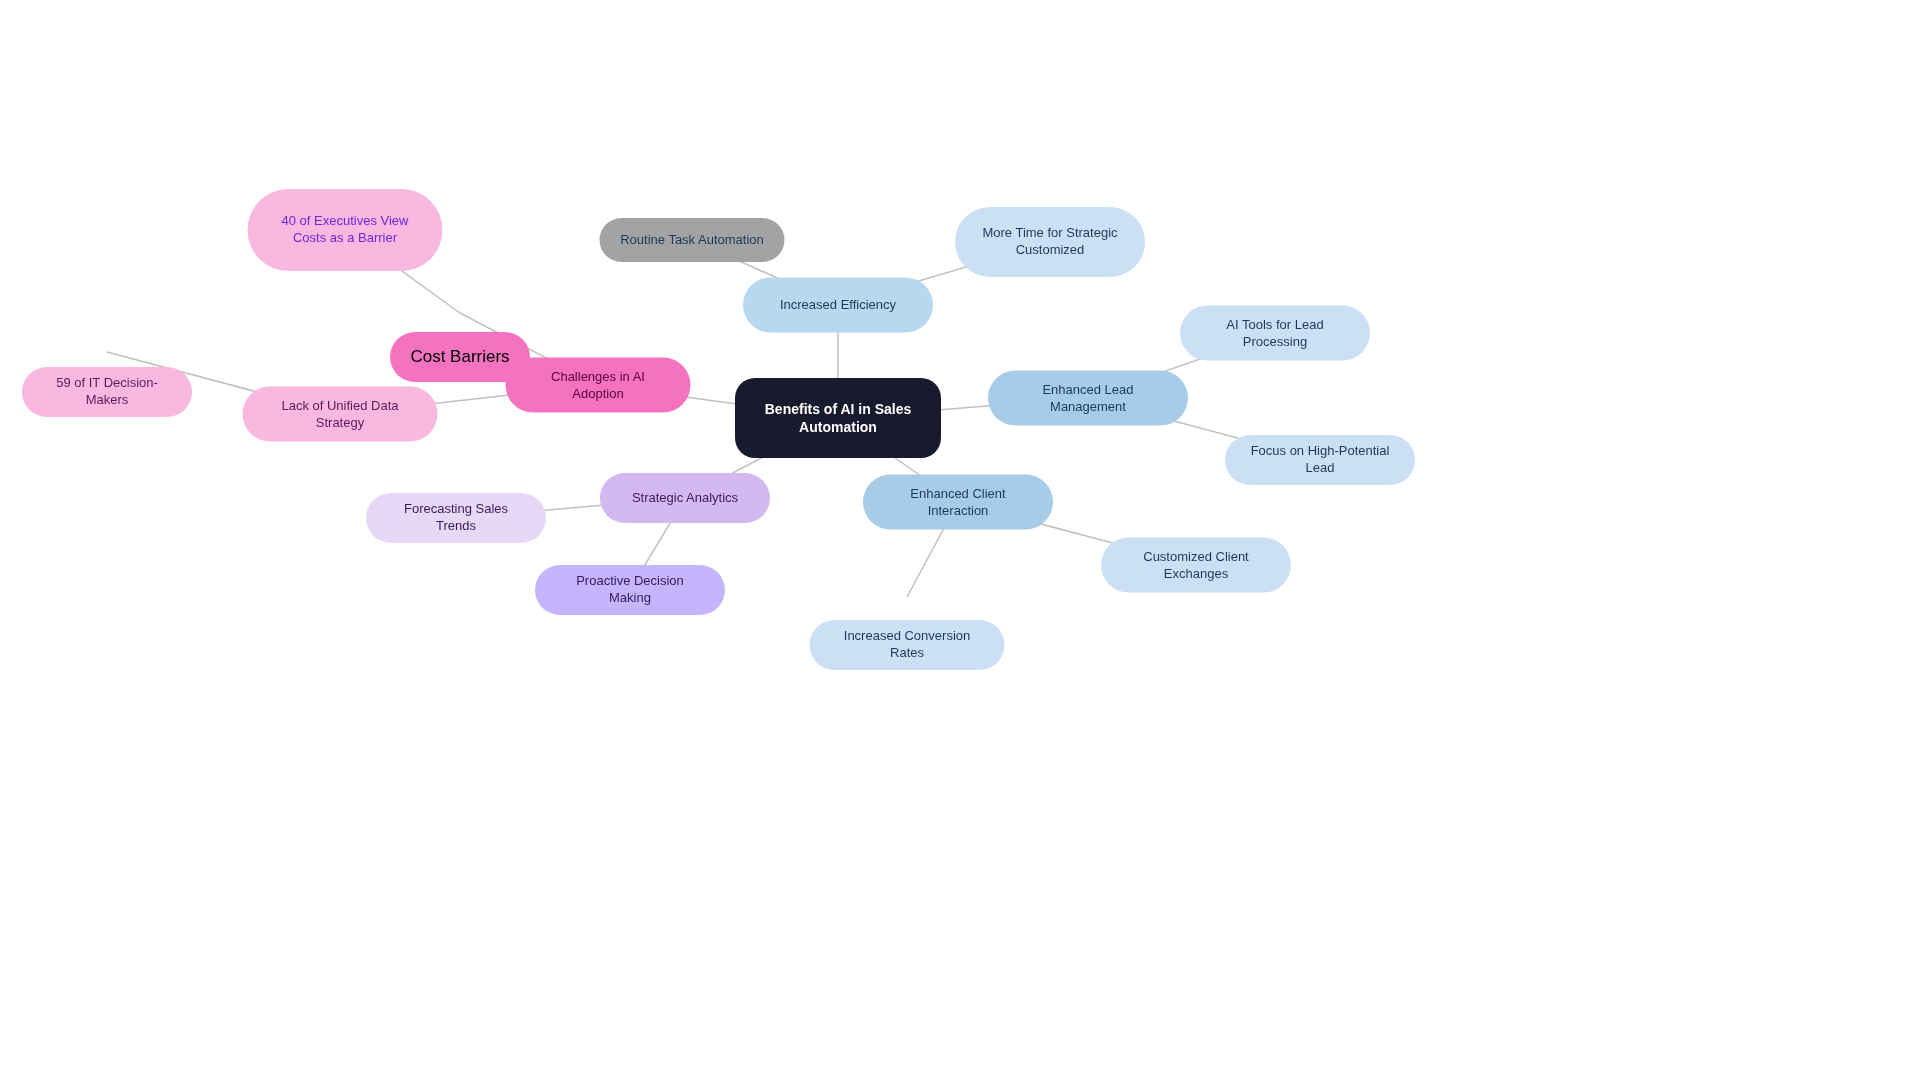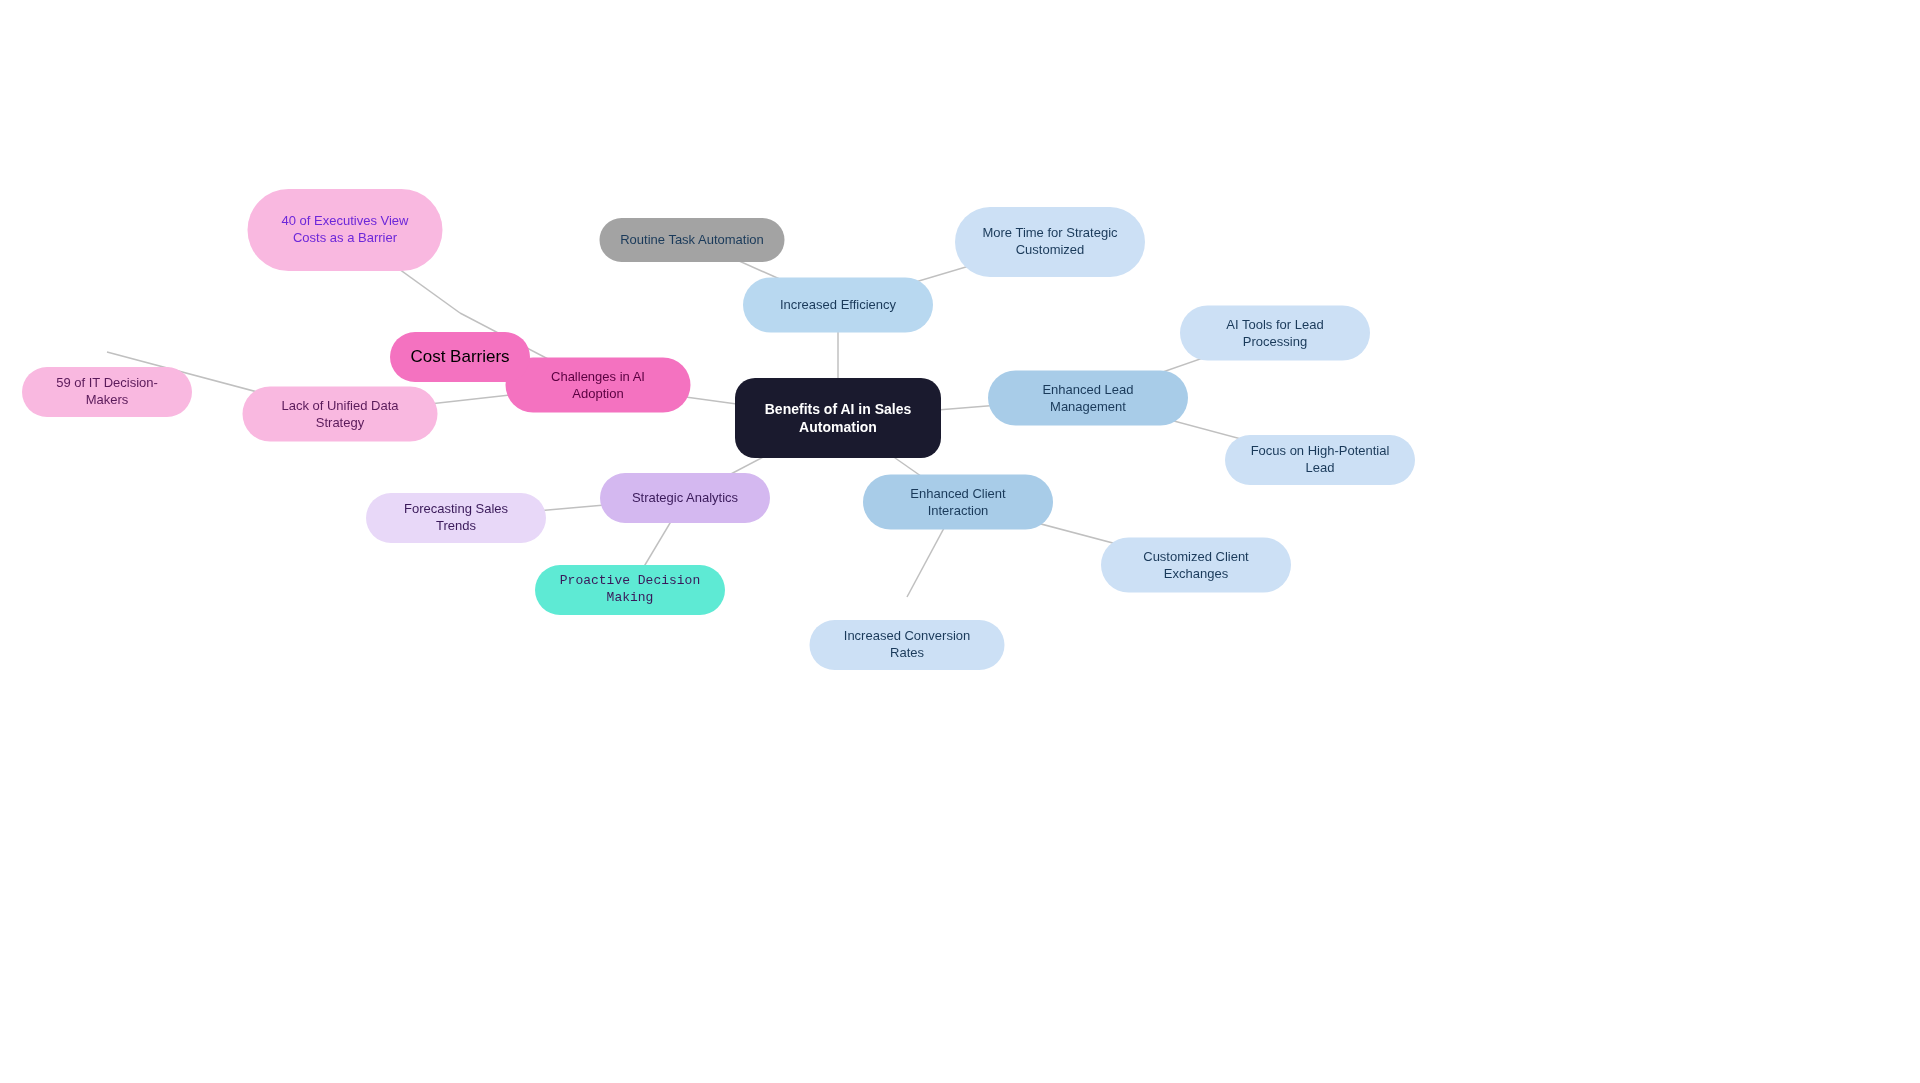--- a/index.html
+++ b/index.html
@@ -63,20 +63,20 @@
     <div class="node" style="left: 838px; top: 305px; width: 190px; height: 55px; background: rgb(184, 216, 240); color: rgb(26, 58, 90); font-size: 13px;">Increased Efficiency</div>
     <div class="node" style="left: 692px; top: 240px; width: 185px; height: 44px; background: #a3a3a3; color: rgb(26, 58, 90); font-size: 13px;">Routine Task Automation</div>
     <div class="node" style="left: 1050px; top: 242px; width: 190px; height: 70px; background: rgb(204, 224, 245); color: rgb(26, 58, 90); font-size: 13px;">More Time for Strategic Customized</div>
     <div class="node" style="left: 598px; top: 385px; width: 185px; height: 55px; background: rgb(244, 114, 192); color: rgb(90, 0, 64); font-size: 13px;">Challenges in AI Adoption</div>
     <div class="node" style="left: 460px; top: 313px; width: 140px; height: 50px; background: rgb(244, 114, 192); color: #000000; font-size: 17px; margin-top: 44px;">Cost Barriers</div>
     <div class="node" style="left: 345px; top: 230px; width: 195px; height: 82px; background: rgb(249, 184, 224); color: #6d28d9; font-size: 13px;">40 of Executives View Costs as a Barrier</div>
     <div class="node" style="left: 340px; top: 414px; width: 195px; height: 55px; background: rgb(249, 184, 224); color: rgb(90, 26, 90); font-size: 13px;">Lack of Unified Data Strategy</div>
     <div class="node" style="left: 107px; top: 352px; width: 170px; height: 50px; background: rgb(249, 184, 224); color: rgb(90, 26, 90); font-size: 13px; margin-top: 40px;">59 of IT Decision-Makers</div>
     <div class="node" style="left: 685px; top: 498px; width: 170px; height: 50px; background: rgb(212, 184, 240); color: rgb(58, 26, 90); font-size: 13px;">Strategic Analytics</div>
     <div class="node" style="left: 456px; top: 518px; width: 180px; height: 50px; background: rgb(232, 216, 248); color: rgb(58, 26, 90); font-size: 13px;">Forecasting Sales Trends</div>
-    <div class="node" style="left: 630px; top: 590px; width: 190px; height: 50px; background: #5eead4; color: rgb(58, 26, 90); font-size: 13px; font-family: Liberation Mono, monospace;">Proactive Decision Making</div>
+    <div class="node" style="left: 630px; top: 590px; width: 190px; height: 50px; background: #c4b5fd; color: rgb(58, 26, 90); font-size: 13px;">Proactive Decision Making</div>
     <div class="node" style="left: 1088px; top: 398px; width: 200px; height: 55px; background: rgb(168, 204, 232); color: rgb(26, 58, 90); font-size: 13px;">Enhanced Lead Management</div>
     <div class="node" style="left: 1275px; top: 333px; width: 190px; height: 55px; background: rgb(204, 224, 245); color: rgb(26, 58, 90); font-size: 13px;">AI Tools for Lead Processing</div>
     <div class="node" style="left: 1320px; top: 460px; width: 190px; height: 50px; background: rgb(204, 224, 245); color: rgb(26, 58, 90); font-size: 13px;">Focus on High-Potential Lead</div>
     <div class="node" style="left: 958px; top: 502px; width: 190px; height: 55px; background: rgb(168, 204, 232); color: rgb(26, 58, 90); font-size: 13px;">Enhanced Client Interaction</div>
     <div class="node" style="left: 907px; top: 597px; width: 195px; height: 50px; background: rgb(204, 224, 245); color: rgb(26, 58, 90); font-size: 13px; margin-top: 48px;">Increased Conversion Rates</div>
     <div class="node" style="left: 1196px; top: 565px; width: 190px; height: 55px; background: rgb(204, 224, 245); color: rgb(26, 58, 90); font-size: 13px;">Customized Client Exchanges</div>
   </div>
 
 </body></html>

